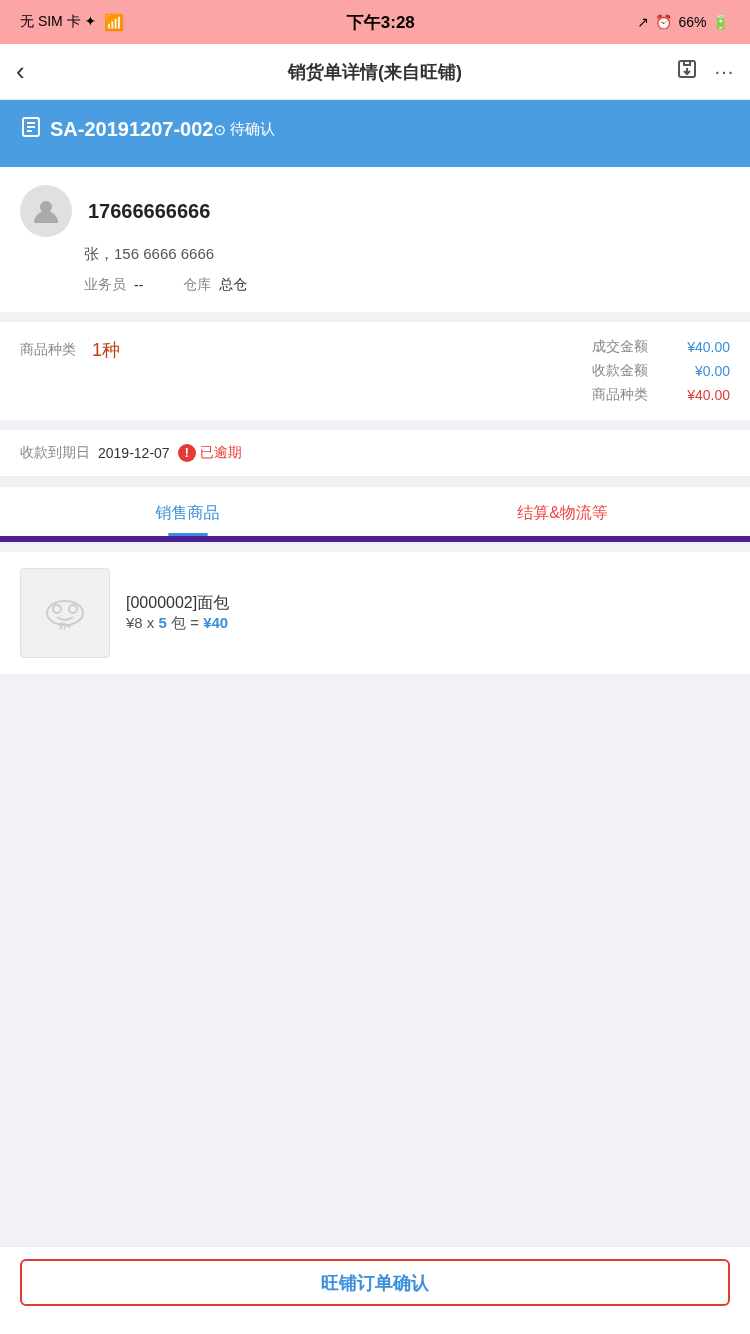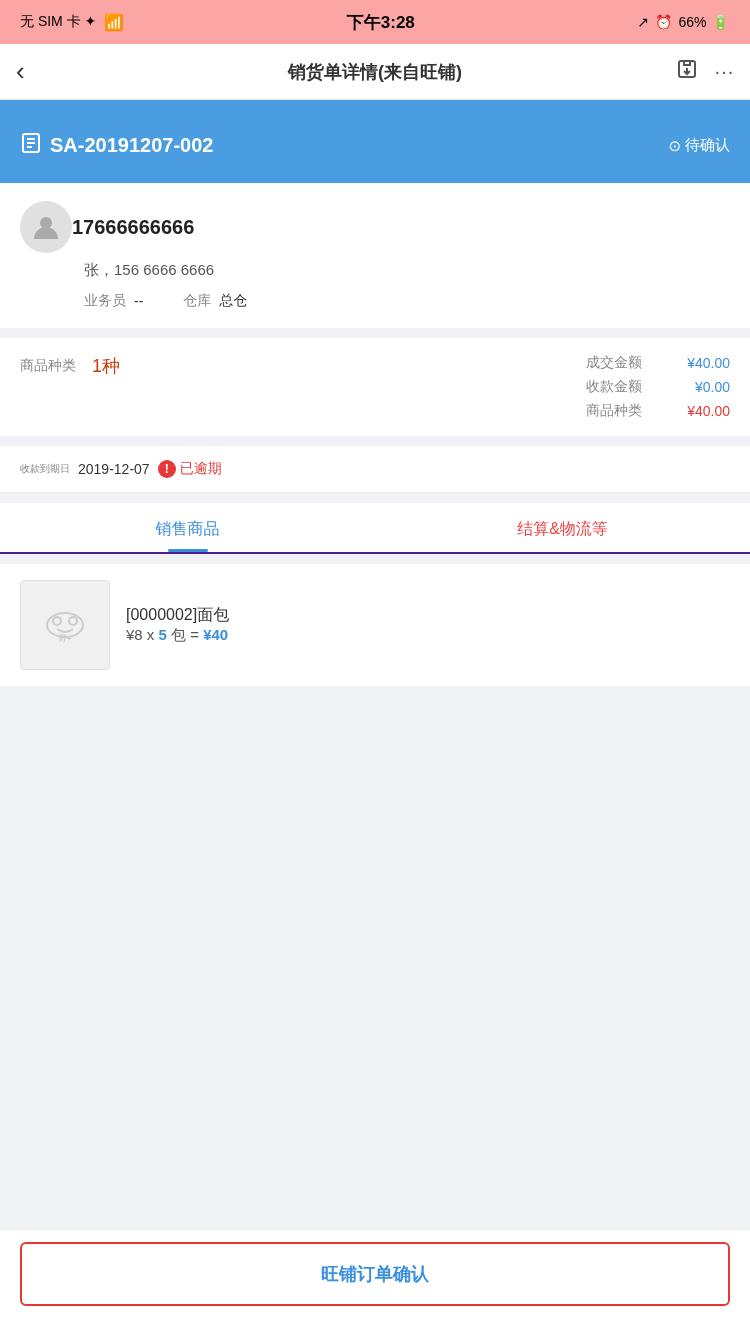--- a/index.html
+++ b/index.html
@@ -69,23 +69,22 @@
     }
 
     
     .order-header {
       background: #4a9de0;
       padding: 16px 20px;
     }
     .order-header-top {
       display: flex;
       align-items: center;
-      justify-content: space-between;
+      justify-content: flex-start;
       margin-bottom: 8px;
-      margin-top: 16px;
     }
     .order-id {
       color: #fff;
       font-size: 20px;
       font-weight: 700;
       display: flex;
       align-items: center;
       gap: 8px;
     }
     .order-id-icon {
@@ -107,21 +106,21 @@
     .customer-section {
       background: #fff;
       padding: 18px 20px;
       display: flex;
       flex-direction: column;
       gap: 8px;
     }
     .customer-row {
       display: flex;
       align-items: center;
-      gap: 0;
+      gap: 16px;
     }
     .customer-avatar {
       width: 52px;
       height: 52px;
       border-radius: 50%;
       background: #e0e0e0;
       display: flex;
       align-items: center;
       justify-content: center;
       flex-shrink: 0;
@@ -171,37 +170,37 @@
     .stats-value { font-size: 18px; color: #c2410c; }
     .stats-right {
       display: flex;
       flex-direction: column;
       align-items: flex-end;
       gap: 6px;
     }
     .stat-row {
       display: flex;
       align-items: center;
-      gap: 18px;
+      gap: 12px;
     }
     .stat-row-label { font-size: 14px; color: #888; }
     .stat-row-value { font-size: 14px; color: #3a8fdc; font-weight: 500; min-width: 70px; text-align: right; }
     .stat-row-value.red { color: #e53935; }
 
     
     .due-section {
       background: #fff;
       margin-top: 10px;
       padding: 14px 20px;
       display: flex;
       align-items: center;
       gap: 8px;
       border-bottom: 1px solid #eee;
     }
-    .due-label { font-size: 10px; color: #888; }
+    .due-label { font-size: 14px; color: #888; }
     .due-date { font-size: 14px; color: #333; }
     .overdue-badge {
       display: flex;
       align-items: center;
       gap: 4px;
       background: transparent;
     }
     .overdue-icon {
       width: 18px;
       height: 18px;
@@ -214,21 +213,21 @@
       align-items: center;
       justify-content: center;
     }
     .overdue-text { font-size: 14px; color: #e53935; }
 
     
     .tabs-section {
       background: #fff;
       margin-top: 10px;
       display: flex;
-      border-bottom: 2px solid #4c1d95;
+      border-bottom: 6px solid #4c1d95;
       align-items: center;
     }
     .tab-item {
       flex: 1;
       text-align: center;
       padding: 16px 0 12px;
       font-size: 16px;
       color: #ef4444;
       cursor: pointer;
       position: relative;
@@ -295,21 +294,21 @@
       position: fixed;
       bottom: 0;
       left: 0;
       width: 750px;
       background: #fff;
       padding: 12px 20px 28px;
       border-top: 1px solid #eee;
     }
     .confirm-btn {
       width: 100%;
-      height: 64px;
+      height: 47px;
       border: 2px solid #e53935;
       border-radius: 6px;
       background: #fff;
       color: #3a8fdc;
       font-size: 18px;
       font-weight: 600;
       cursor: pointer;
       display: flex;
       align-items: center;
       justify-content: center;

